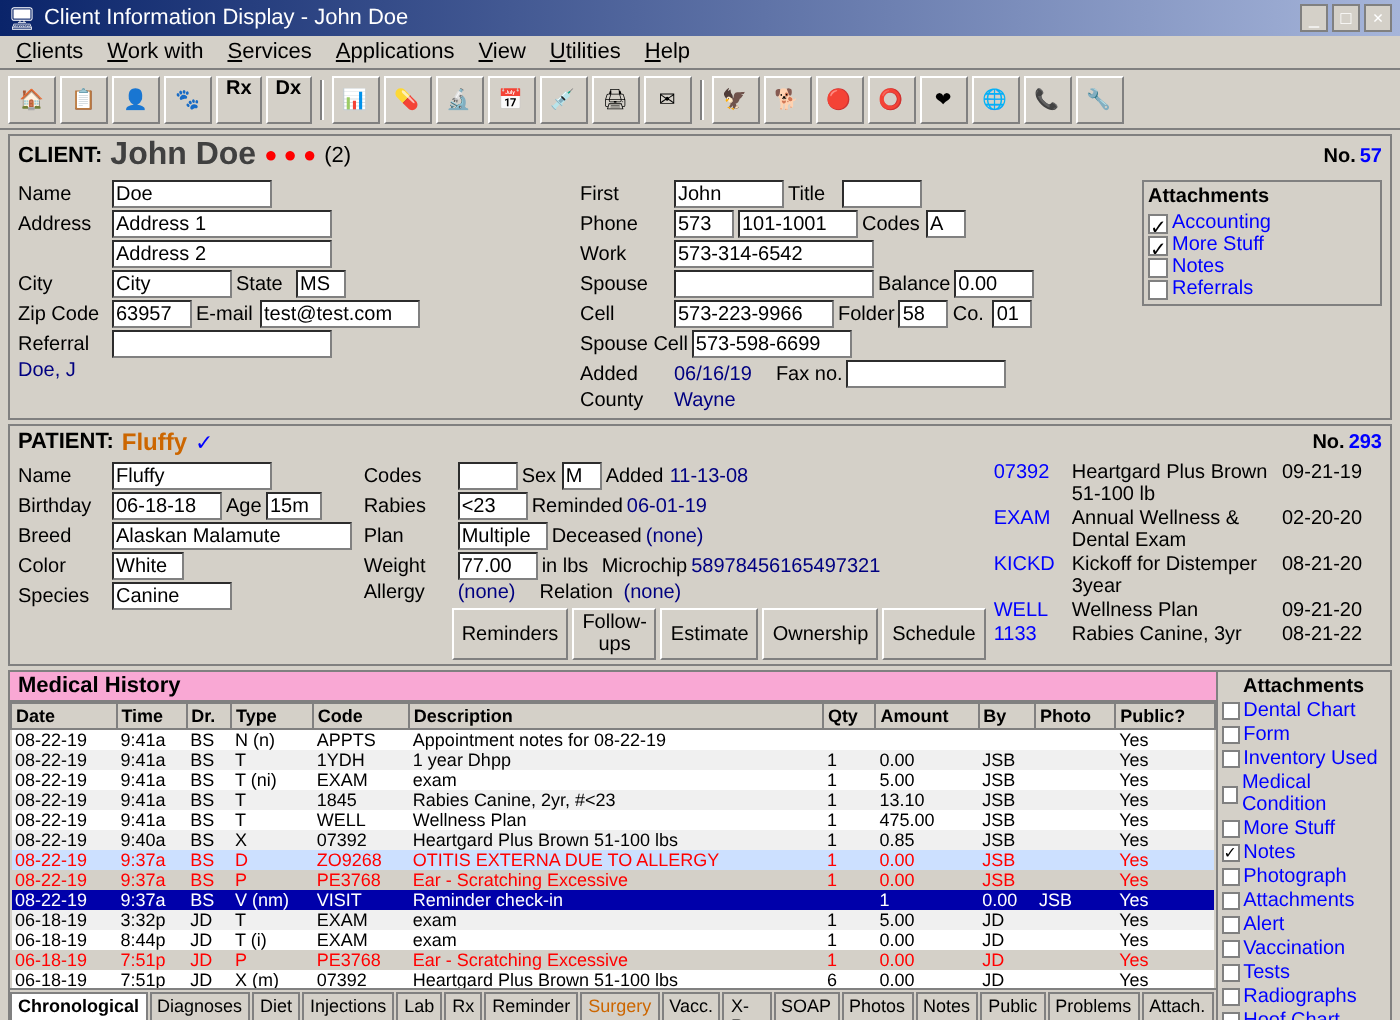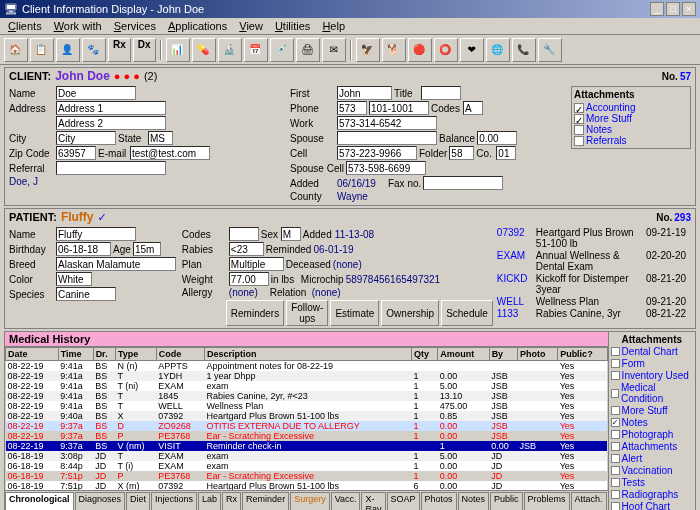--- a/index.html
+++ b/index.html
@@ -18,21 +18,21 @@
     .tool-btn { width: 24px; height: 24px; background: #d4d0c8; border: 1px solid #808080; font-size: 10px; display: flex; align-items: center; justify-content: center; cursor: pointer; border-top-color: #ffffff; border-left-color: #ffffff; }
     .tool-sep { width: 2px; height: 20px; border-left: 1px solid #808080; border-right: 1px solid #ffffff; margin: 0 2px; }
     .rx-btn { padding: 0 4px; height: 24px; background: #d4d0c8; border: 1px solid #808080; font-size: 10px; font-weight: bold; cursor: pointer; border-top-color: #ffffff; border-left-color: #ffffff; }
     
     .main-content { padding: 2px 4px; }
     
     
     .client-section { background: #d4d0c8; border: 1px solid #808080; margin-bottom: 2px; }
     .client-header { background: #d4d0c8; padding: 1px 4px; display: flex; align-items: center; justify-content: space-between; }
     .client-label { font-weight: bold; font-size: 11px; }
-    .client-name { color: #6d28d9; font-weight: bold; font-size: 12px; }
+    .client-name { color: #404040; font-weight: bold; font-size: 16px; }
     .client-dots { color: red; }
     
     .client-body { padding: 2px 4px; display: flex; gap: 4px; }
     .client-left { flex: 1; }
     .client-middle { flex: 1; }
     .client-right { width: 120px; }
     
     .form-row { display: flex; align-items: center; margin-bottom: 1px; gap: 2px; }
     .form-label { color: #000; min-width: 45px; font-size: 10px; }
     .form-value { color: #000080; font-size: 10px; }
@@ -53,21 +53,21 @@
     
     .patient-body { padding: 2px 4px; display: flex; gap: 4px; }
     .patient-left { width: 200px; }
     .patient-middle { flex: 1; }
     .patient-right { width: 230px; }
     
     .patient-records { font-size: 10px; }
     .record-row { display: flex; gap: 4px; margin-bottom: 1px; }
     .record-code { color: #0000ff; min-width: 35px; }
     .record-desc { flex: 1; }
-    .record-date { min-width: 50px; text-align: center; }
+    .record-date { min-width: 50px; text-align: left; }
     
     .action-buttons { display: flex; gap: 2px; margin-top: 2px; padding-left: 44px; }
     .action-btn { padding: 1px 4px; background: #d4d0c8; border: 1px solid #808080; font-size: 10px; cursor: pointer; border-top-color: #ffffff; border-left-color: #ffffff; }
     
     
     .medical-section { border: 1px solid #808080; display: flex; gap: 0; height: 185px; }
     .medical-left { flex: 1; display: flex; flex-direction: column; }
     .medical-header { background: #f9a8d4; padding: 1px 4px; font-weight: bold; font-size: 11px; border-bottom: 1px solid #808080; }
     .medical-right { width: 115px; border-left: 1px solid #808080; padding: 2px; background: #d4d0c8; }
     .attach-title2 { font-weight: bold; font-size: 10px; margin-bottom: 1px; text-align: center; }
@@ -312,21 +312,21 @@
           <span class="form-value">11-13-08</span>
         </div>
         <div class="form-row">
           <span class="form-label">Rabies</span>
           <input class="form-input" style="width: 35px;" value="&lt;23">
           <span class="form-label" style="min-width:40px;">Reminded</span>
           <span class="form-value">06-01-19</span>
         </div>
         <div class="form-row">
           <span class="form-label">Plan</span>
-          <input class="form-input" style="width: 55px;" value="Multiple">
+          <input class="form-input" style="width: 45px;" value="Multiple">
           <span class="form-label" style="min-width:40px;">Deceased</span>
           <span class="form-value">(none)</span>
         </div>
         <div class="form-row">
           <span class="form-label">Weight</span>
           <input class="form-input" style="width: 40px;" value="77.00">
           <span class="form-label" style="min-width:28px;">in lbs</span>
           <span class="form-label" style="min-width:40px;">Microchip</span>
           <span class="form-value">58978456165497321</span>
         </div>
@@ -509,21 +509,21 @@
                 <td>VISIT</td>
                 <td>Reminder check-in</td>
                 <td></td>
                 <td>1</td>
                 <td>0.00</td>
                 <td>JSB</td>
                 <td>Yes</td>
               </tr>
               <tr class="row-odd">
                 <td>06-18-19</td>
-                <td>3:08p</td>
+                <td>3:32p</td>
                 <td>JD</td>
                 <td>T</td>
                 <td>EXAM</td>
                 <td>exam</td>
                 <td>1</td>
                 <td>5.00</td>
                 <td>JD</td>
                 <td></td>
                 <td>Yes</td>
               </tr>

